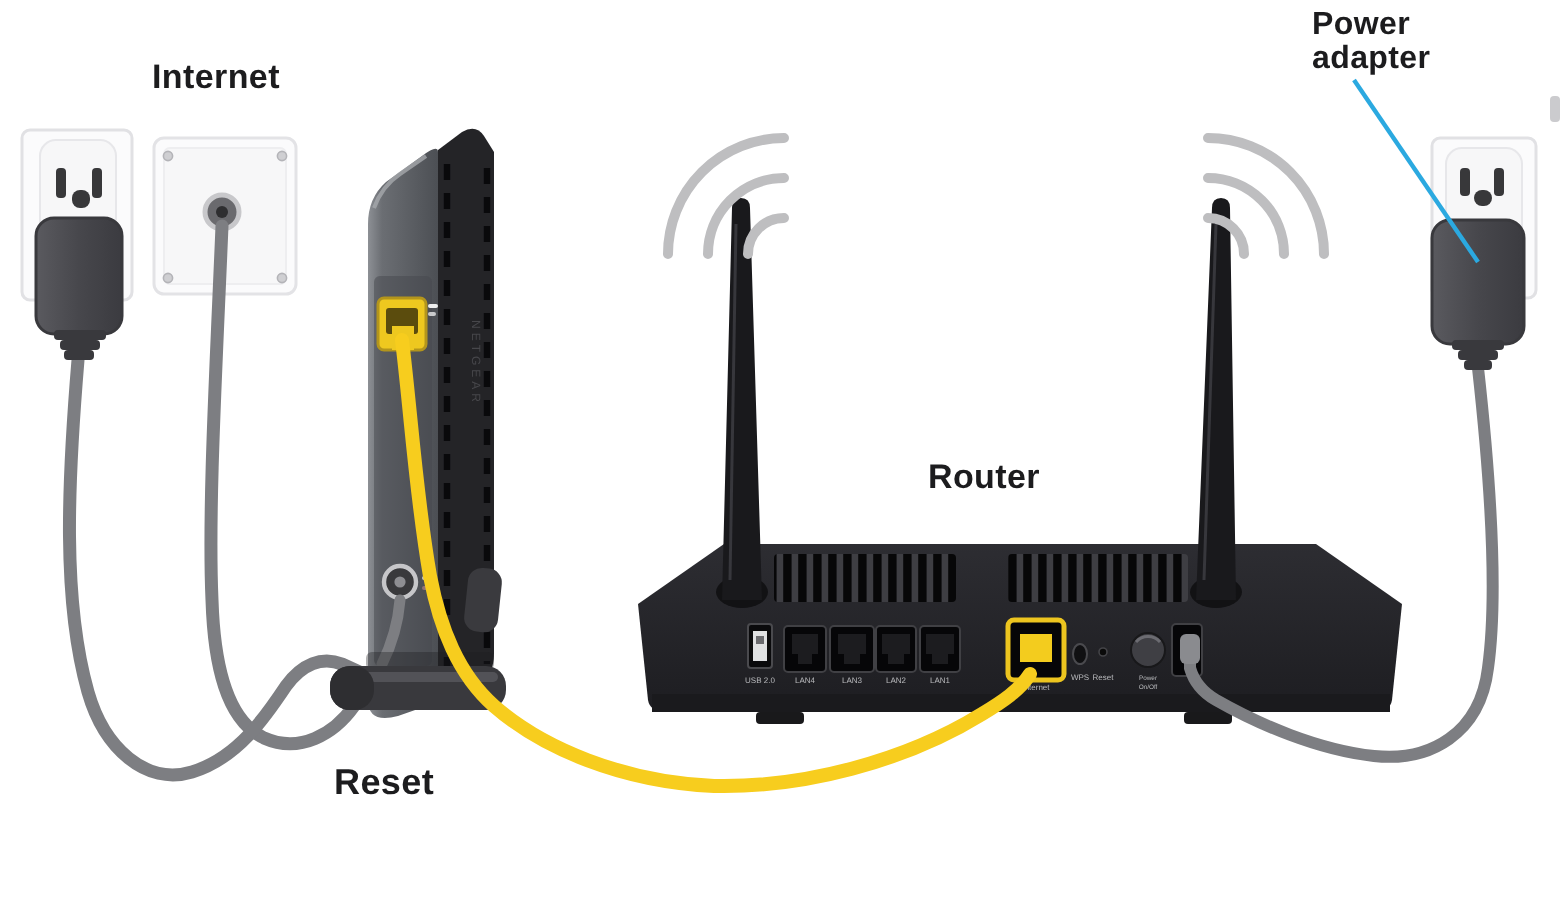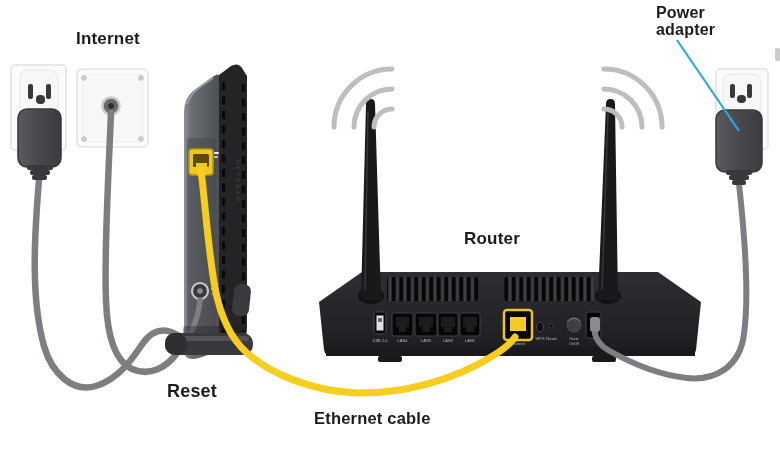--- a/index.html
+++ b/index.html
@@ -195,14 +195,13 @@
   <line x1="677" y1="40" x2="739" y2="131" stroke="#2ba9e0" stroke-width="2.2"></line>
 </svg>
 
 <div class="lbl" id="lbl-internet">Internet</div>
 <div class="lbl" id="lbl-power-adapter">
   <span style="display:block">Power</span>
   <span style="display:block">adapter</span>
 </div>
 <div class="lbl" id="lbl-router">Router</div>
 <div class="lbl" id="lbl-modem">Reset</div>
-<div class="lbl" id="lbl-ethernet">Ethernet cable</div>
 </div>
 
 </body></html>

